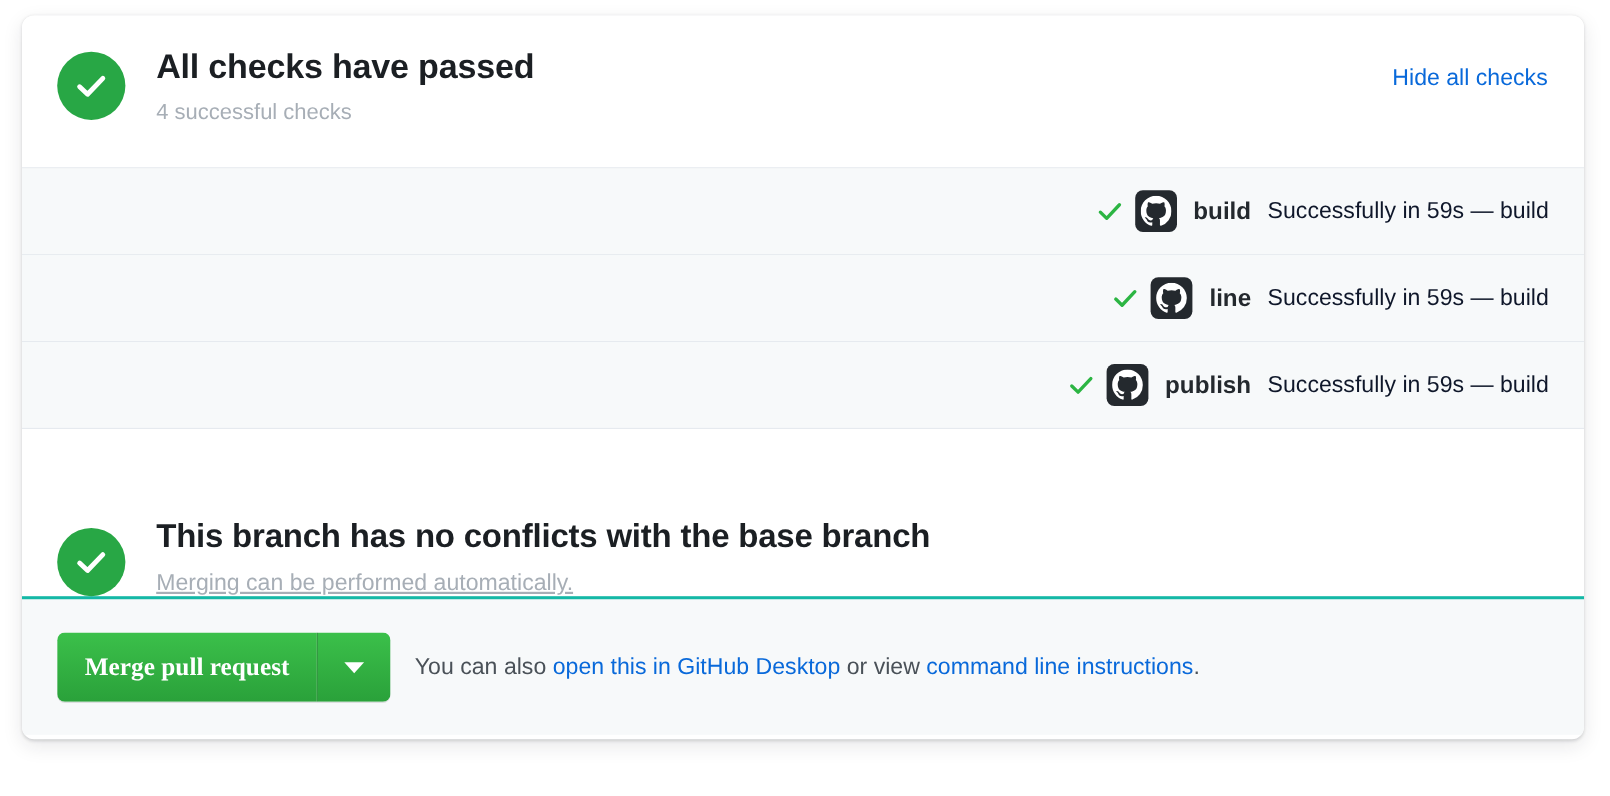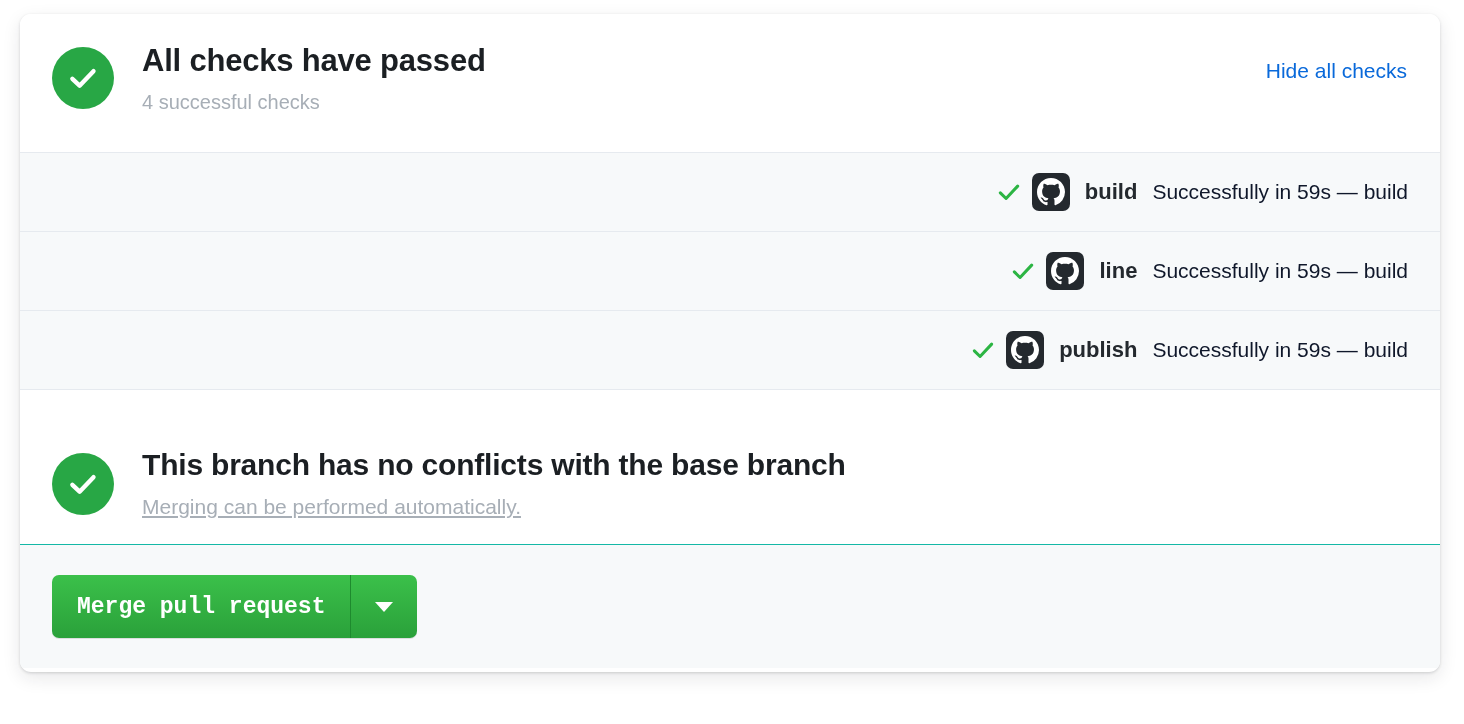--- a/index.html
+++ b/index.html
@@ -131,23 +131,23 @@
     color: #0f172a;
     white-space: nowrap;
   }
 
   
   .conflict-section {
     background: #ffffff;
     height: 155px;
     box-sizing: border-box;
     padding: 30px 32px 0 32px;
-    border-bottom: 1px solid #14b8a6;
-    display: flex;
-    align-items: center;
+    border-bottom: 3px solid #14b8a6;
+    display: flex;
+    align-items: flex-end;
   }
   .conflict-text { margin-left: 28px; padding-top: 1px; }
   .conflict-title {
     font-size: 30px;
     font-weight: bold;
     color: #1b1f23;
     letter-spacing: -0.2px;
     line-height: 1.25;
   }
   .conflict-sub {
@@ -178,21 +178,21 @@
   .merge-btn {
     background: linear-gradient(180deg, #3bc04a 0%, #2aa13a 100%);
     color: #ffffff;
     font-size: 23px;
     font-weight: bold;
     padding: 0 25px;
     display: flex;
     align-items: center;
     border: none;
     cursor: pointer;
-    font-family: Liberation Mono, monospace;
+    font-family: Liberation Serif, serif;
     border-right: 1px solid #1e8a2e;
   }
   .merge-caret {
     background: linear-gradient(180deg, #3bc04a 0%, #2aa13a 100%);
     width: 66px;
     display: flex;
     align-items: center;
     justify-content: center;
     border: none;
     cursor: pointer;
@@ -297,16 +297,19 @@
       </div>
     </div>
 
     <div class="merge-footer">
       <div class="merge-btn-group">
         <button class="merge-btn">Merge pull request</button>
         <button class="merge-caret">
           <span class="caret-tri"></span>
         </button>
       </div>
+      <div class="footer-note">
+        <span>You can also </span><a>open this in GitHub Desktop</a><span> or view </span><a>command line instructions</a><span>.</span>
+      </div>
     </div>
 
   </div>
 </div>
 
 </body></html>

